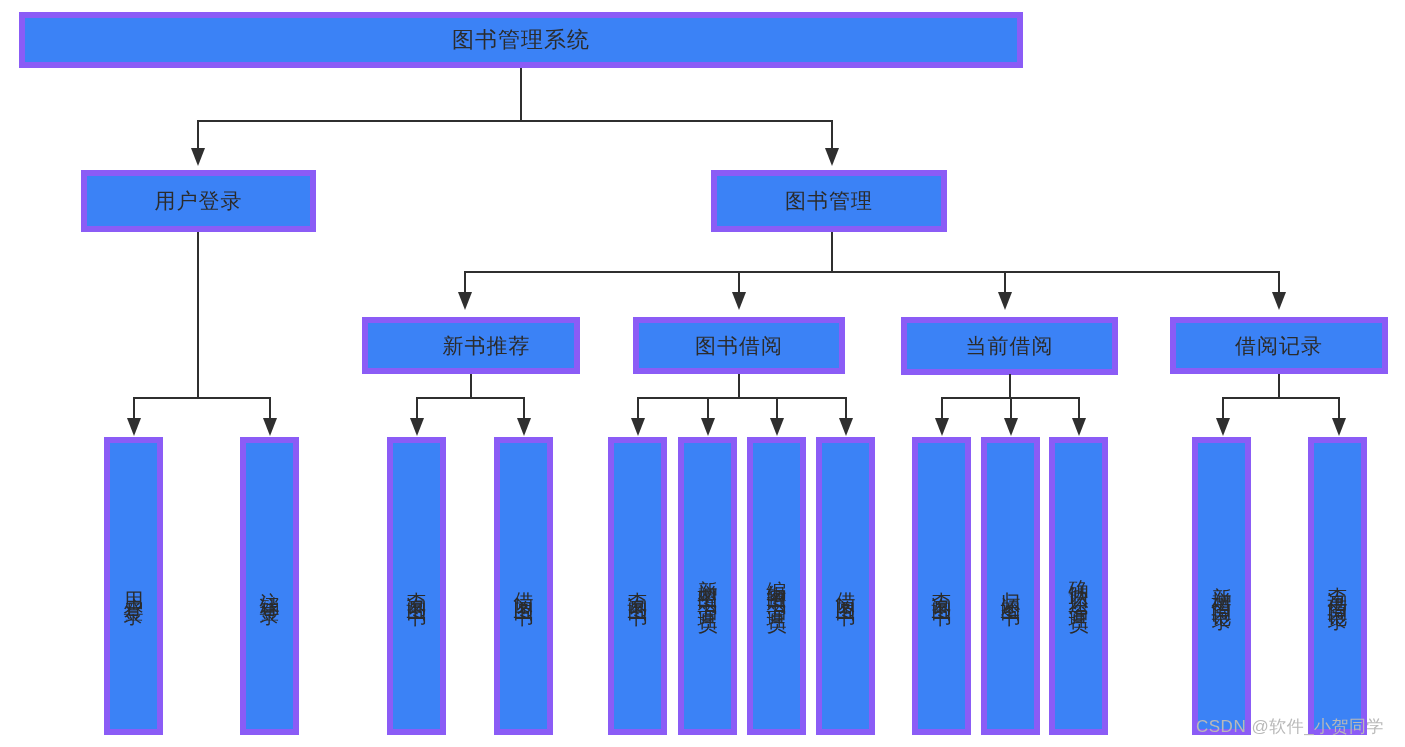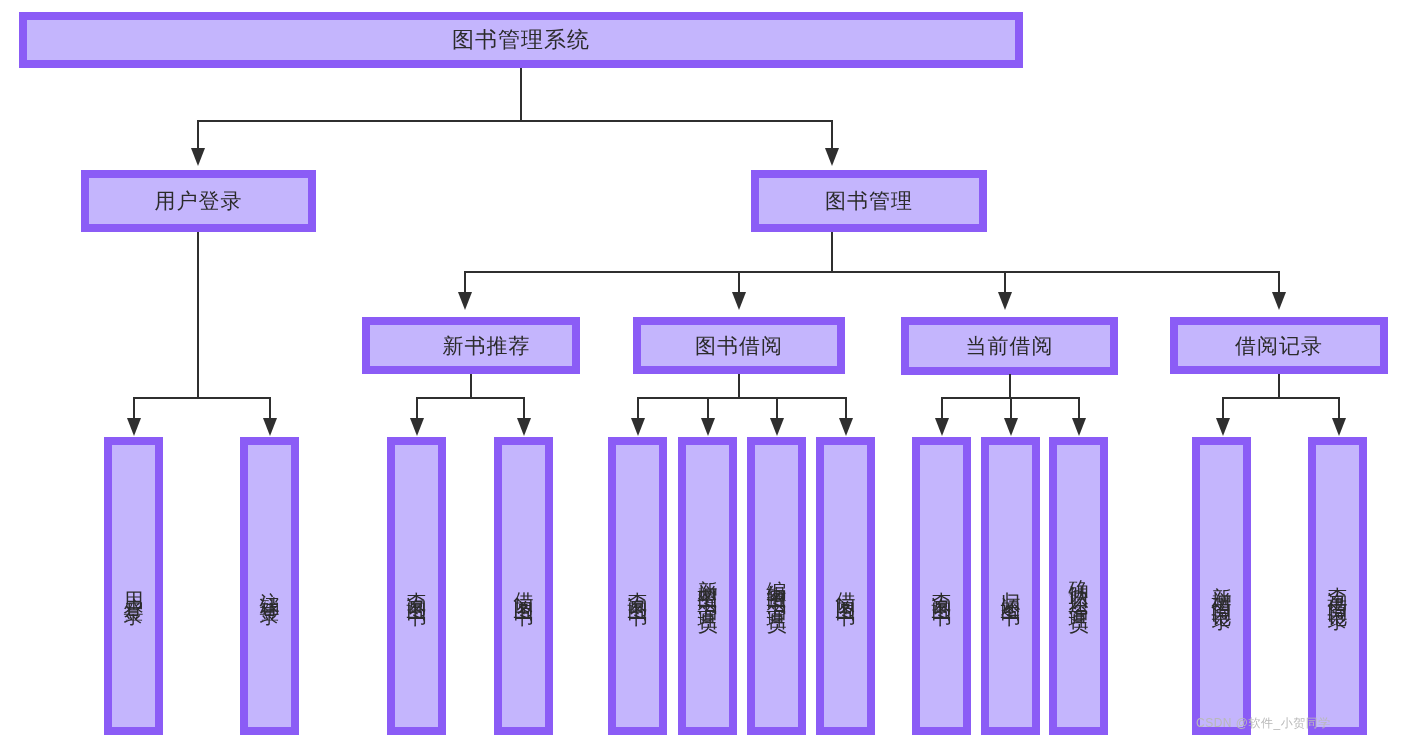--- a/index.html
+++ b/index.html
@@ -15,22 +15,22 @@
     width: 1405px;
     height: 747px;
     background: #ffffff;
     overflow: hidden;
   }
 
   
   .node {
     position: absolute;
     box-sizing: border-box;
-    background: #c4b5fd;
-    border: 8px solid #8b5cf6;
+    background: #3b82f6;
+    border: 6px solid #8b5cf6;
     display: flex;
     align-items: center;
     justify-content: center;
     color: #2b2b2b;
   }
   .node.h {            
     font-size: 21px;
     letter-spacing: 1px;
     line-height: 1.2;
   }
@@ -64,21 +64,21 @@
     width: 0;
     height: 0;
     border-left: 7px solid transparent;
     border-right: 7px solid transparent;
     border-top: 18px solid #2f2f2f;
   }
 
   
   #watermark {
     position: absolute;
-    font-size: 12px;
+    font-size: 17px;
     color: #b9b9b9;
     white-space: nowrap;
     letter-spacing: 0.5px;
     pointer-events: none;
   }
 </style>
 </head>
 <body>
 
 <div id="canvas">
@@ -92,21 +92,21 @@
   <div class="hline" style="left:197px; top:120px; width:636px;"></div>
 
   <div class="vline" style="left:197px; top:120px; height:29px;"></div>
   <div class="arrow" style="left:191px; top:148px;"></div>
   <div class="vline" style="left:831px; top:120px; height:29px;"></div>
   <div class="arrow" style="left:825px; top:148px;"></div>
 
   <div class="node h" style="left:81px; top:170px; width:235px; height:62px;">
     <span>用户登录</span>
   </div>
-  <div class="node h" style="left:711px; top:170px; width:236px; height:62px;margin-left:40px;">
+  <div class="node h" style="left:711px; top:170px; width:236px; height:62px;">
     <span>图书管理</span>
   </div>
 
   <div class="vline" style="left:197px; top:232px; height:166px;"></div>
   <div class="hline" style="left:133px; top:397px; width:138px;"></div>
   <div class="vline" style="left:133px; top:397px; height:22px;"></div>
   <div class="arrow" style="left:127px; top:418px;"></div>
   <div class="vline" style="left:269px; top:397px; height:22px;"></div>
   <div class="arrow" style="left:263px; top:418px;"></div>
 

